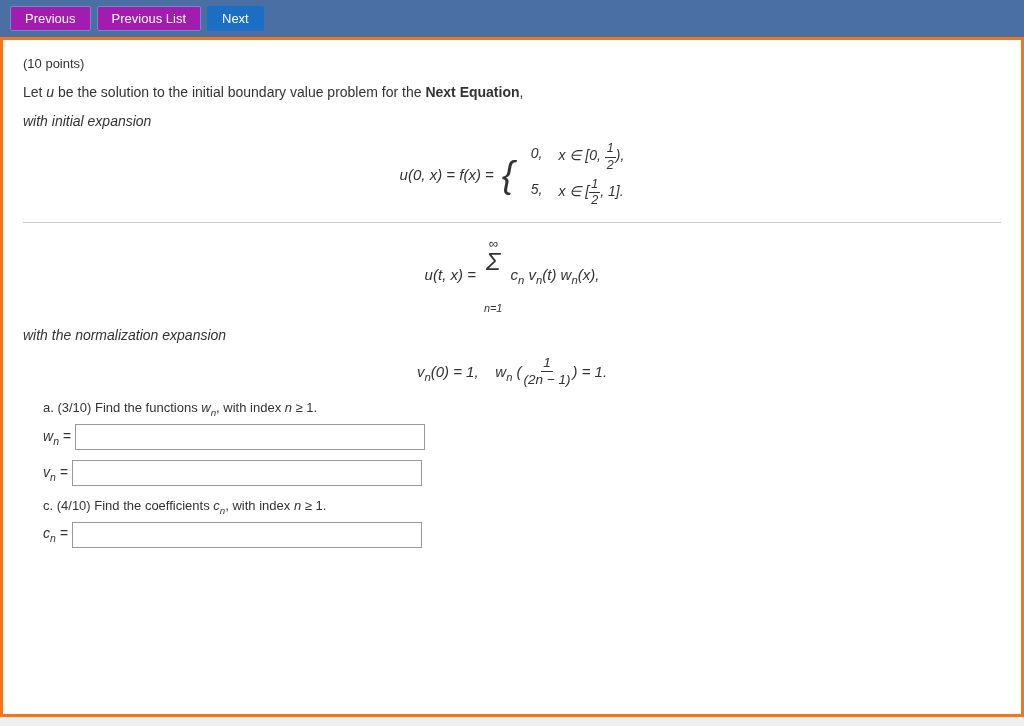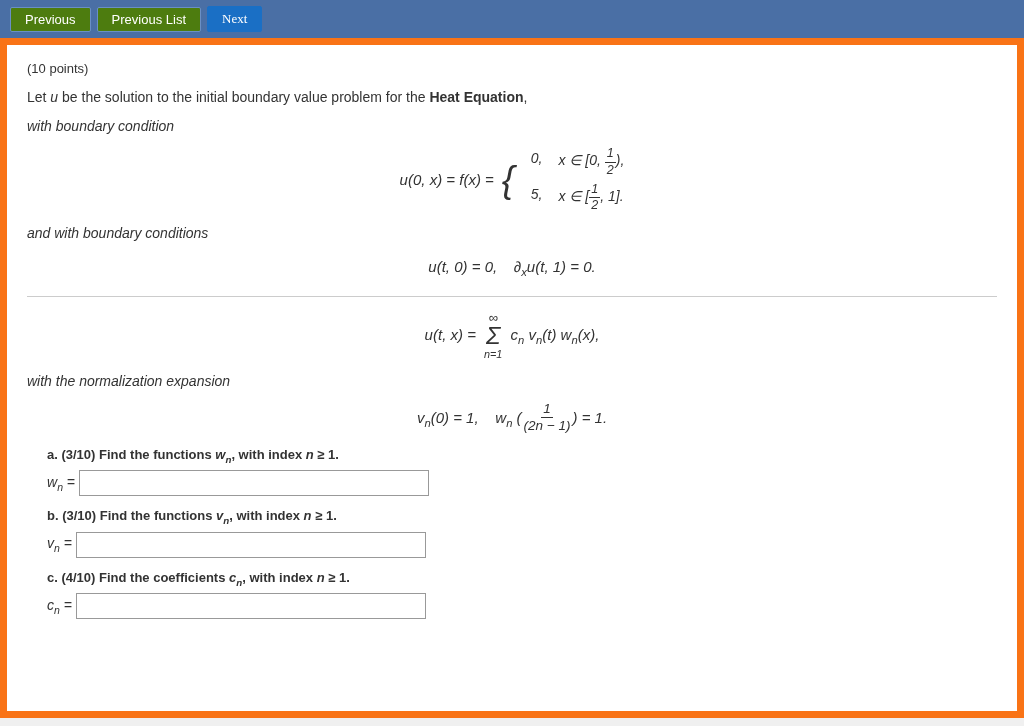--- a/index.html
+++ b/index.html
@@ -10,38 +10,37 @@
       color: #333;
     }
     .top-bar {
       background: #4a6fa5;
       padding: 6px 10px;
       display: flex;
       gap: 6px;
       align-items: center;
     }
     .top-bar button {
-      background: #4d7c0f;
+      background: #a21caf;
       color: white;
       border: 1px solid #6a8fc5;
       padding: 4px 14px;
       font-size: 13px;
       cursor: pointer;
       border-radius: 2px;
     }
     .btn-next {
       background: #1a6fc5 !important;
       border-color: #1a6fc5 !important;
-      font-family: Liberation Serif, serif;
     }
     .main-content {
       background: white;
       margin: 0;
       padding: 16px 20px;
-      border: 7px solid #f97316;
+      border: 3px solid #f97316;
       min-height: 680px;
     }
     .points {
       font-size: 13px;
       margin-bottom: 10px;
     }
     .problem-text {
       font-size: 14px;
       line-height: 1.6;
       margin-bottom: 8px;
@@ -59,21 +58,20 @@
       font-style: italic;
     }
     .divider {
       border: none;
       border-top: 1px solid #ccc;
       margin: 14px 0;
     }
     .sub-part {
       margin: 12px 0 6px 20px;
       font-size: 13px;
-      font-weight: bold;
     }
     .input-row {
       display: flex;
       align-items: center;
       margin: 4px 0 10px 20px;
       gap: 4px;
       font-style: italic;
       font-size: 14px;
     }
     .input-row input {
@@ -136,25 +134,25 @@
   <button>Previous</button>
   <button>Previous List</button>
   <button class="btn-next">Next</button>
 </div>
 
 <div class="main-content">
 
   <div class="points">(10 points)</div>
 
   <div class="problem-text">
-    Let <em>u</em> be the solution to the initial boundary value problem for the <strong>Heat Equation</strong>,
-  </div>
-
-
-  <div class="section-label">with boundary condition</div>
+    Let <em>u</em> be the solution to the initial boundary value problem for the <strong>Next Equation</strong>,
+  </div>
+
+
+  <div class="section-label">with initial expansion</div>
 
   <div class="math-display" style="display:flex; align-items:center; justify-content:center; gap:8px;">
     <span><em>u</em>(0, <em>x</em>) = <em>f</em>(<em>x</em>) =</span>
     <span class="piecewise">
       <span class="brace">{</span>
       <span class="piecewise-cases">
         <span class="piecewise-case">
           <span class="piecewise-val">0,</span>
           <span><em>x</em> ∈ [0, <span class="fraction">
                 <span class="num">1</span>
@@ -165,35 +163,31 @@
           <span class="piecewise-val">5,</span>
           <span><em>x</em> ∈ [<span class="fraction">
                 <span class="num">1</span>
                 <span class="den">2</span>
               </span>, 1].</span>
         </span>
       </span>
     </span>
   </div>
 
-  <div class="section-label">and with boundary conditions</div>
-
-  <div class="math-display">
-    <em>u</em>(<em>t</em>, 0) = 0,&nbsp;&nbsp;&nbsp; <em>∂<sub>x</sub>u</em>(<em>t</em>, 1) = 0.
-  </div>
+
 
   <hr class="divider">
 
 
   <div class="math-display">
     <em>u</em>(<em>t</em>, <em>x</em>) =
     <span style="display:inline-flex; flex-direction:column; align-items:center; vertical-align:middle; margin:0 4px; font-size:1.6em; line-height:1;">
       <span style="font-size:0.55em; line-height:1;">∞</span>
       <span>Σ</span>
-      <span style="font-size:0.45em; line-height:1.2;">n=1</span>
+      <span style="font-size:0.45em; line-height:1.2;margin-top:28px;">n=1</span>
     </span>
     <em>c<sub>n</sub> v<sub>n</sub></em>(<em>t</em>) <em>w<sub>n</sub></em>(<em>x</em>),
   </div>
 
   <div class="section-label">with the normalization expansion</div>
 
   <div class="math-display">
     <em>v<sub>n</sub></em>(0) = 1,&nbsp;&nbsp;&nbsp;
     <em>w<sub>n</sub></em>
     <span style="display:inline-flex; align-items:center;">
@@ -206,23 +200,20 @@
   </div>
 
   <div class="sub-part">
     a. (3/10) Find the functions <em>w<sub>n</sub></em>, with index <em>n</em> ≥ 1.
   </div>
   <div class="input-row">
     <span><em>w<sub>n</sub></em> =</span>
     <input type="text" placeholder="" style="">
   </div>
 
-  <div class="sub-part">
-    b. (3/10) Find the functions <em>v<sub>n</sub></em>, with index <em>n</em> ≥ 1.
-  </div>
   <div class="input-row">
     <span><em>v<sub>n</sub></em> =</span>
     <input type="text" placeholder="" style="">
   </div>
 
   <div class="sub-part">
     c. (4/10) Find the coefficients <em>c<sub>n</sub></em>, with index <em>n</em> ≥ 1.
   </div>
   <div class="input-row">
     <span><em>c<sub>n</sub></em> =</span>

